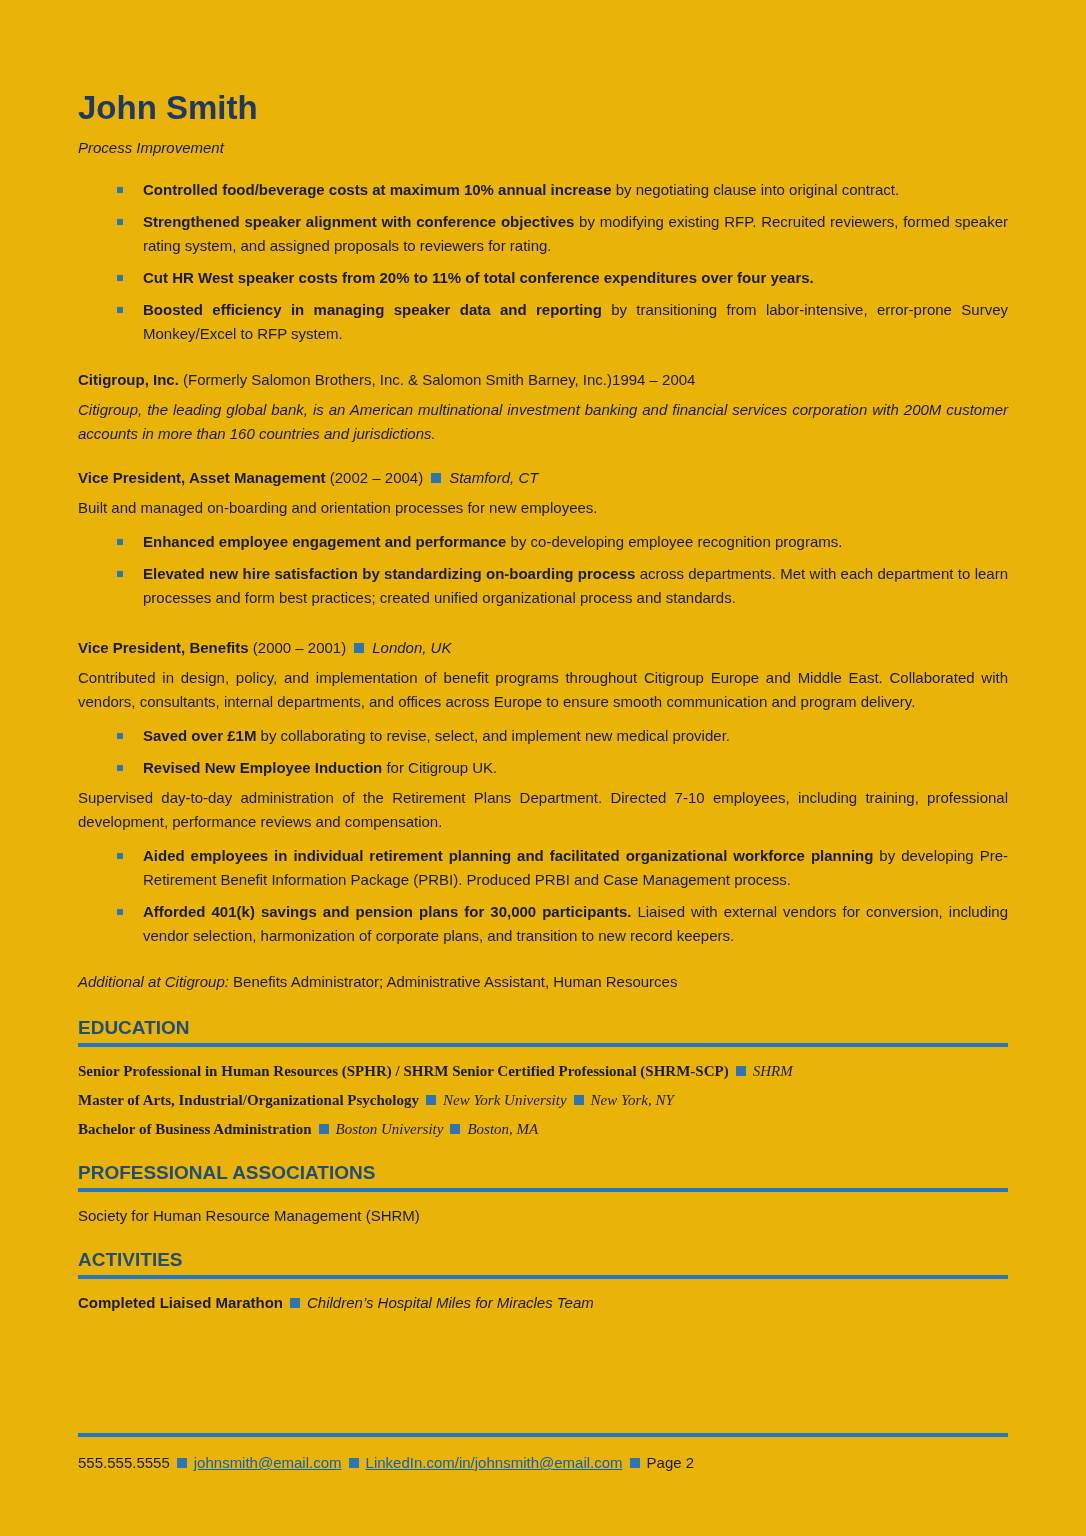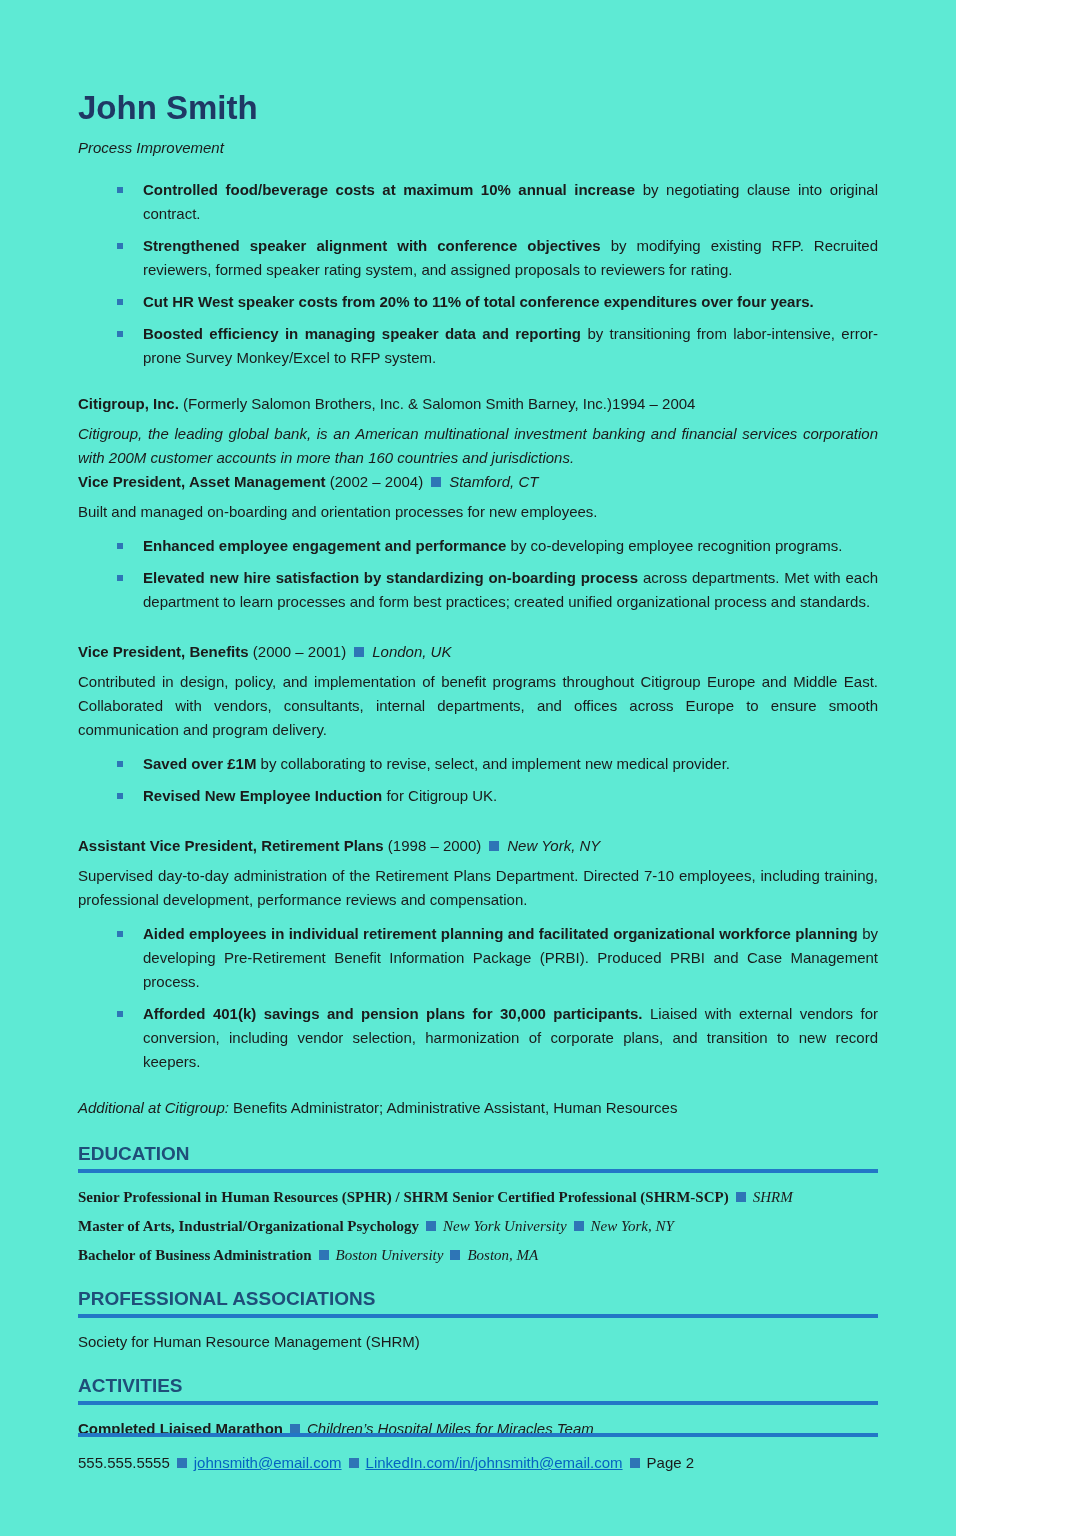--- a/index.html
+++ b/index.html
@@ -8,22 +8,22 @@
     --accent:#2E75B6;
     --rule:#2277C6;
     --link:#0563C1;
     --ink:#1b1b1b;
   }
   *{margin:0;padding:0;box-sizing:border-box;}
   html,body{background:#ffffff;}
   body{font-family:"Liberation Sans", sans-serif;color:var(--ink);}
   .page{
     position:relative;
-    width:956px;height:1536px;
-    background:#5eead4;
+    width:1086px;height:1536px;
+    background:#eab308;
     padding:90px 78px 0 78px;
     overflow:hidden;
     font-size:15px;line-height:24px;
   }
   .name{font-size:33px;line-height:36px;font-weight:700;color:var(--title);}
   .tagline{margin-top:10px;font-style:italic;}
   
   .bullets{margin-top:18px;}
   .bullets.tight{margin-top:10px;}
   .bullet-item{
@@ -34,21 +34,21 @@
   }
   .bullet-item:last-child{margin-bottom:0;}
   .bullet-marker{
     position:absolute;left:39px;top:9px;
     width:6px;height:6px;background:var(--accent);
   }
   
   .company-row{margin-top:22px;display:flex;align-items:baseline;}
   .company-desc{margin-top:6px;font-style:italic;text-align:justify;}
   .role{margin-top:26px;}
-  .role.first{margin-top:0;}
+  .role.first{margin-top:20px;}
   .role-summary{margin-top:6px;text-align:justify;}
   .sq{
     display:inline-block;width:10px;height:10px;
     background:var(--accent);
     margin:0 8px 0 8px;
   }
   .sq.small-gap{margin:0 7px;}
   .italic{font-style:italic;}
   .additional{margin-top:22px;}
   
@@ -122,23 +122,20 @@
   <div class="role-summary">Contributed in design, policy, and implementation of benefit programs throughout Citigroup Europe and Middle East. Collaborated with vendors, consultants, internal departments, and offices across Europe to ensure smooth communication and program delivery.</div>
   <div class="bullets tight">
     <div class="bullet-item">
       <span class="bullet-marker"></span><b>Saved over £1M</b><span> by collaborating to revise, select, and implement new medical provider.</span>
     </div>
     <div class="bullet-item">
       <span class="bullet-marker"></span><b>Revised New Employee Induction</b><span> for Citigroup UK.</span>
     </div>
   </div>
 
-  <div class="role">
-    <b>Assistant Vice President, Retirement Plans</b><span> (1998 – 2000)</span><span class="sq"></span><span class="italic">New York, NY</span>
-  </div>
   <div class="role-summary">Supervised day-to-day administration of the Retirement Plans Department. Directed 7-10 employees, including training, professional development, performance reviews and compensation.</div>
   <div class="bullets tight">
     <div class="bullet-item">
       <span class="bullet-marker"></span><b>Aided employees in individual retirement planning and facilitated organizational workforce planning</b><span> by developing Pre-Retirement Benefit Information Package (PRBI). Produced PRBI and Case Management process.</span>
     </div>
     <div class="bullet-item">
       <span class="bullet-marker"></span><b>Afforded 401(k) savings and pension plans for 30,000 participants.</b><span> Liaised with external vendors for conversion, including vendor selection, harmonization of corporate plans, and transition to new record keepers.</span>
     </div>
   </div>
 

